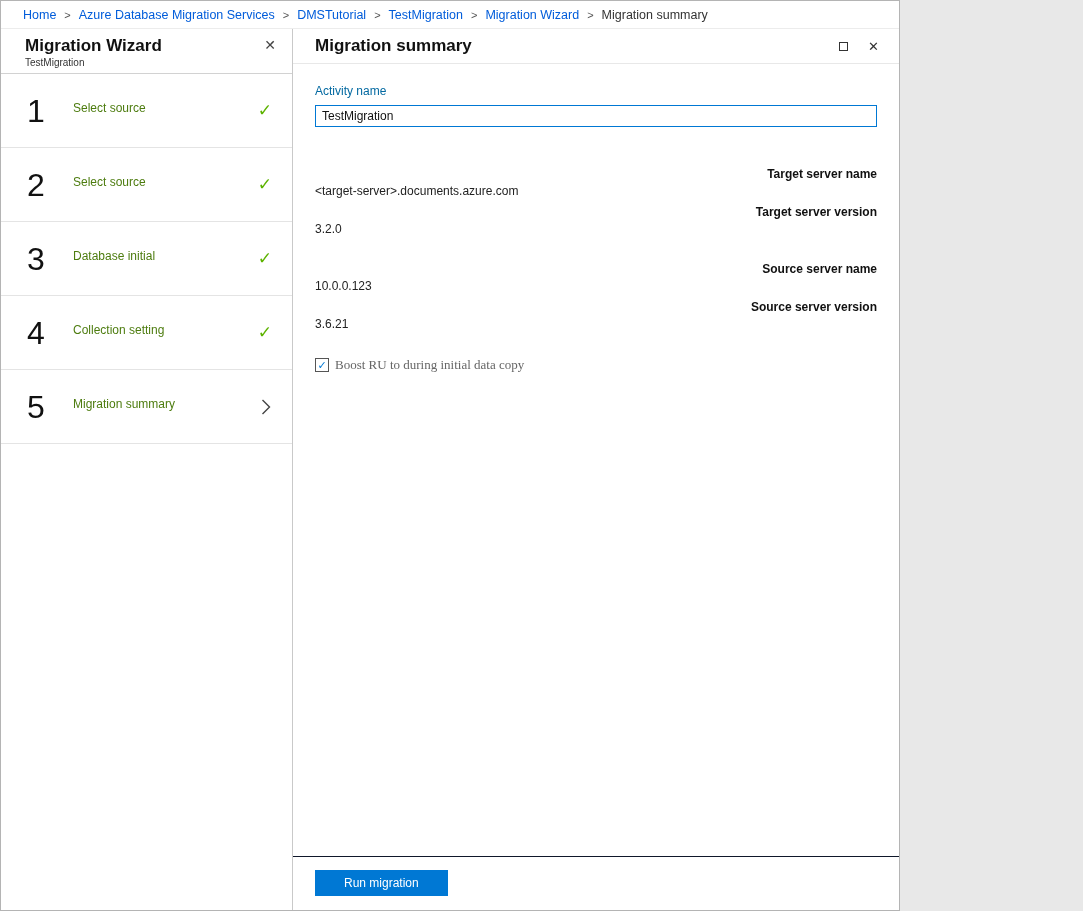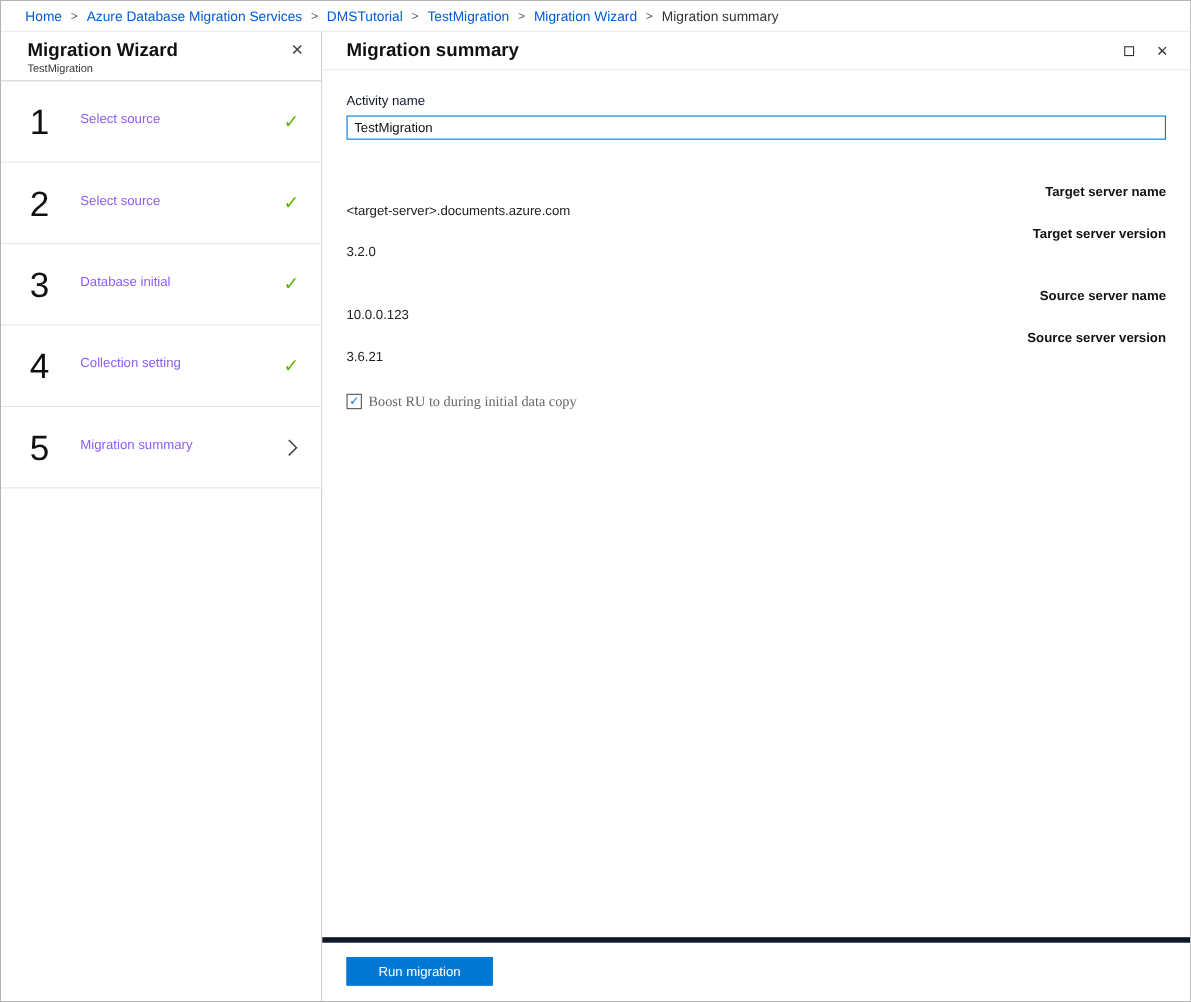--- a/index.html
+++ b/index.html
@@ -8,21 +8,21 @@
     --success: #5db300;
   }
   * { box-sizing: border-box; }
   html, body { margin: 0; padding: 0; }
   body {
     background: #e8e8e8;
     font-family: "Liberation Sans", "DejaVu Sans", sans-serif;
     color: #1a1a1a;
   }
   .window {
-    width: 1083px;
+    width: 900px;
     height: 911px;
     background: #fff;
     border: 1px solid #b4b4b4;
     display: flex;
     flex-direction: column;
     overflow: hidden;
   }
 
   
   .breadcrumb {
@@ -77,21 +77,21 @@
     cursor: pointer;
     background: #fff;
   }
   .step-num {
     font-size: 32px;
     color: #111;
     width: 46px;
     flex: 0 0 46px;
     line-height: 1;
   }
-  .step-label { font-size: 12px; color: #8b5cf6; flex: 1; padding-bottom: 6px; }
+  .step-label { font-size: 12px; color: #4d7c0f; flex: 1; padding-bottom: 6px; }
   .step-check {
     color: var(--success);
     font-size: 17px;
     font-weight: bold;
     line-height: 1;
   }
   .step-chevron { display: flex; align-items: center; }
   .left-filler { flex: 1; }
 
   
@@ -108,21 +108,21 @@
   .win-icons { display: flex; align-items: center; gap: 20px; }
   .maximize-icon {
     width: 9px; height: 9px;
     border: 1px solid #333;
     display: inline-block;
     cursor: pointer;
   }
   .main-close { font-size: 13px; color: #333; cursor: pointer; line-height: 1; }
 
   .main-content { flex: 1; padding: 20px 22px 0 22px; overflow: hidden; }
-  .activity-label { font-size: 12px; color: #0f172a; margin-bottom: 7px; }
+  .activity-label { font-size: 12px; color: #0369a1; margin-bottom: 7px; }
   .activity-input {
     width: 100%;
     height: 22px;
     border: 1px solid var(--accent);
     font-size: 12px;
     padding: 2px 6px;
     font-family: inherit;
     color: #111;
     outline: none;
     background: #fff;
@@ -146,21 +146,21 @@
     font-size: 11px;
     font-weight: bold;
     color: var(--accent);
     cursor: pointer;
     line-height: 1;
   }
   .boost-label { font-size: 13px; color: #666; font-family: Liberation Serif, serif; }
 
   .main-footer {
     flex: 0 0 auto;
-    border-top: 5px solid #0f172a;
+    border-top: 1px solid #0f172a;
     padding: 13px 22px 14px 22px;
     text-decoration: underline;
   }
   .run-btn {
     background: var(--accent);
     border: 1px solid var(--accent);
     color: #fff;
     font-size: 12px;
     font-family: inherit;
     padding: 5px 28px;

